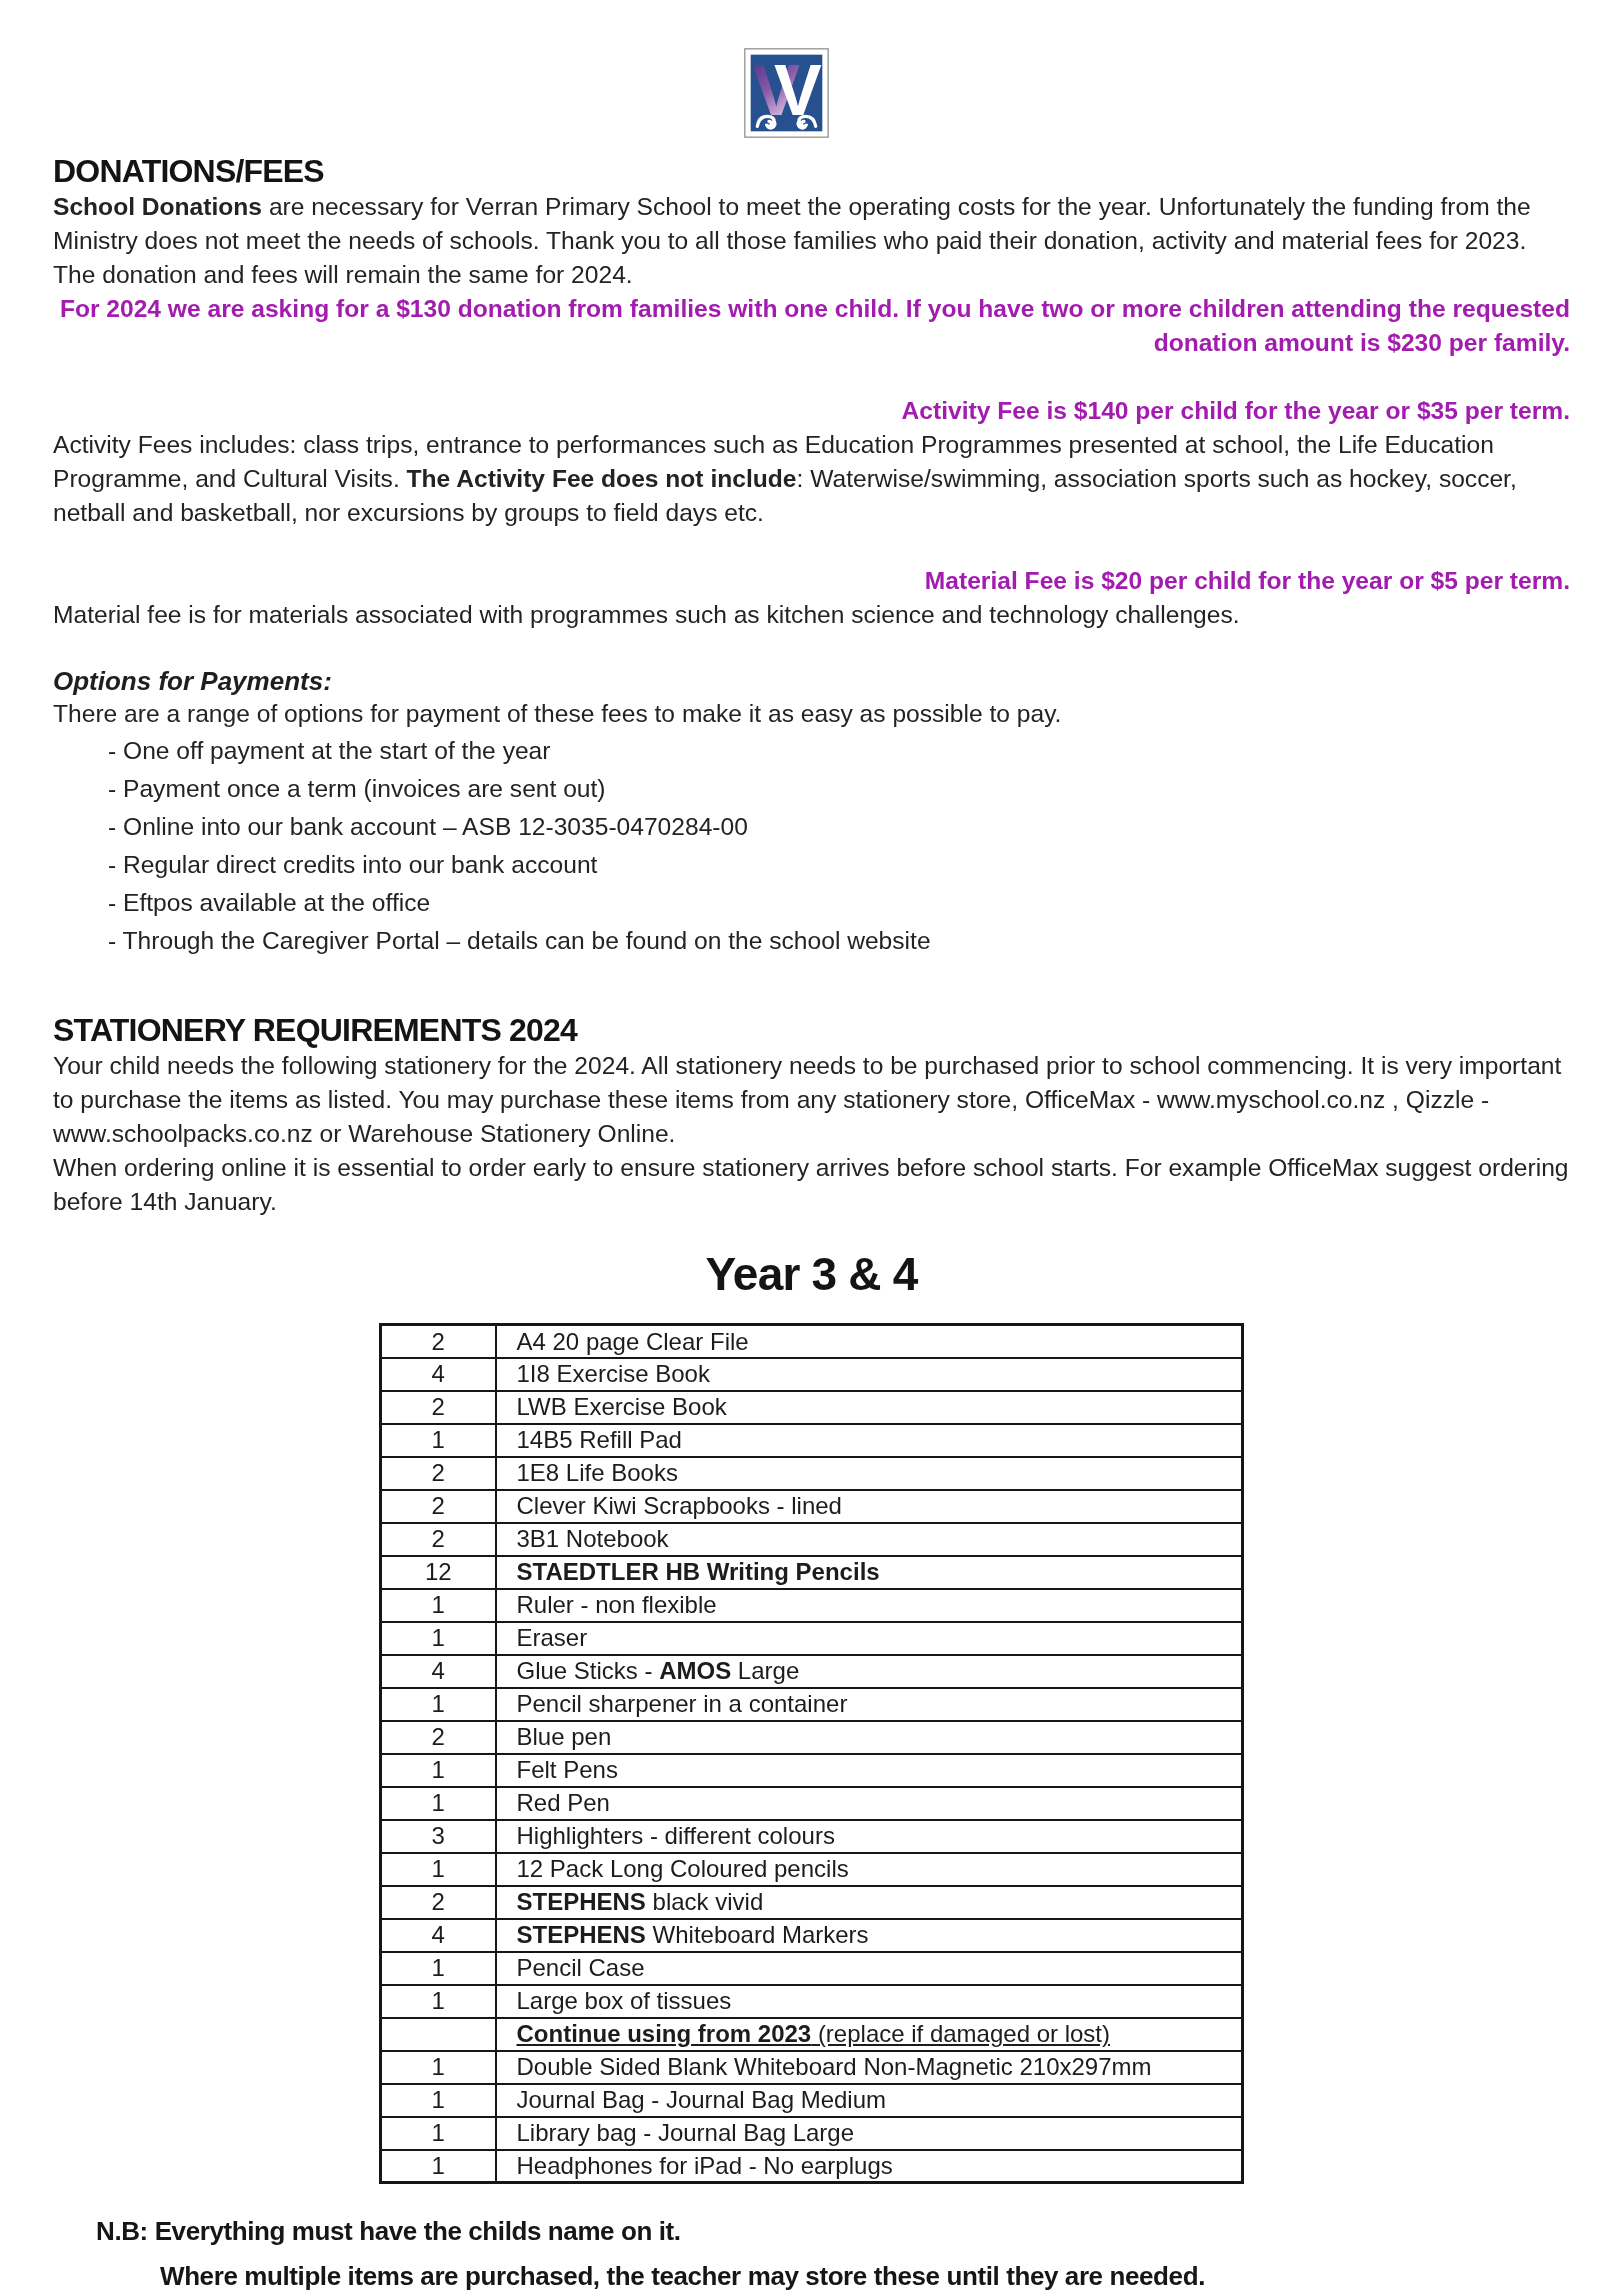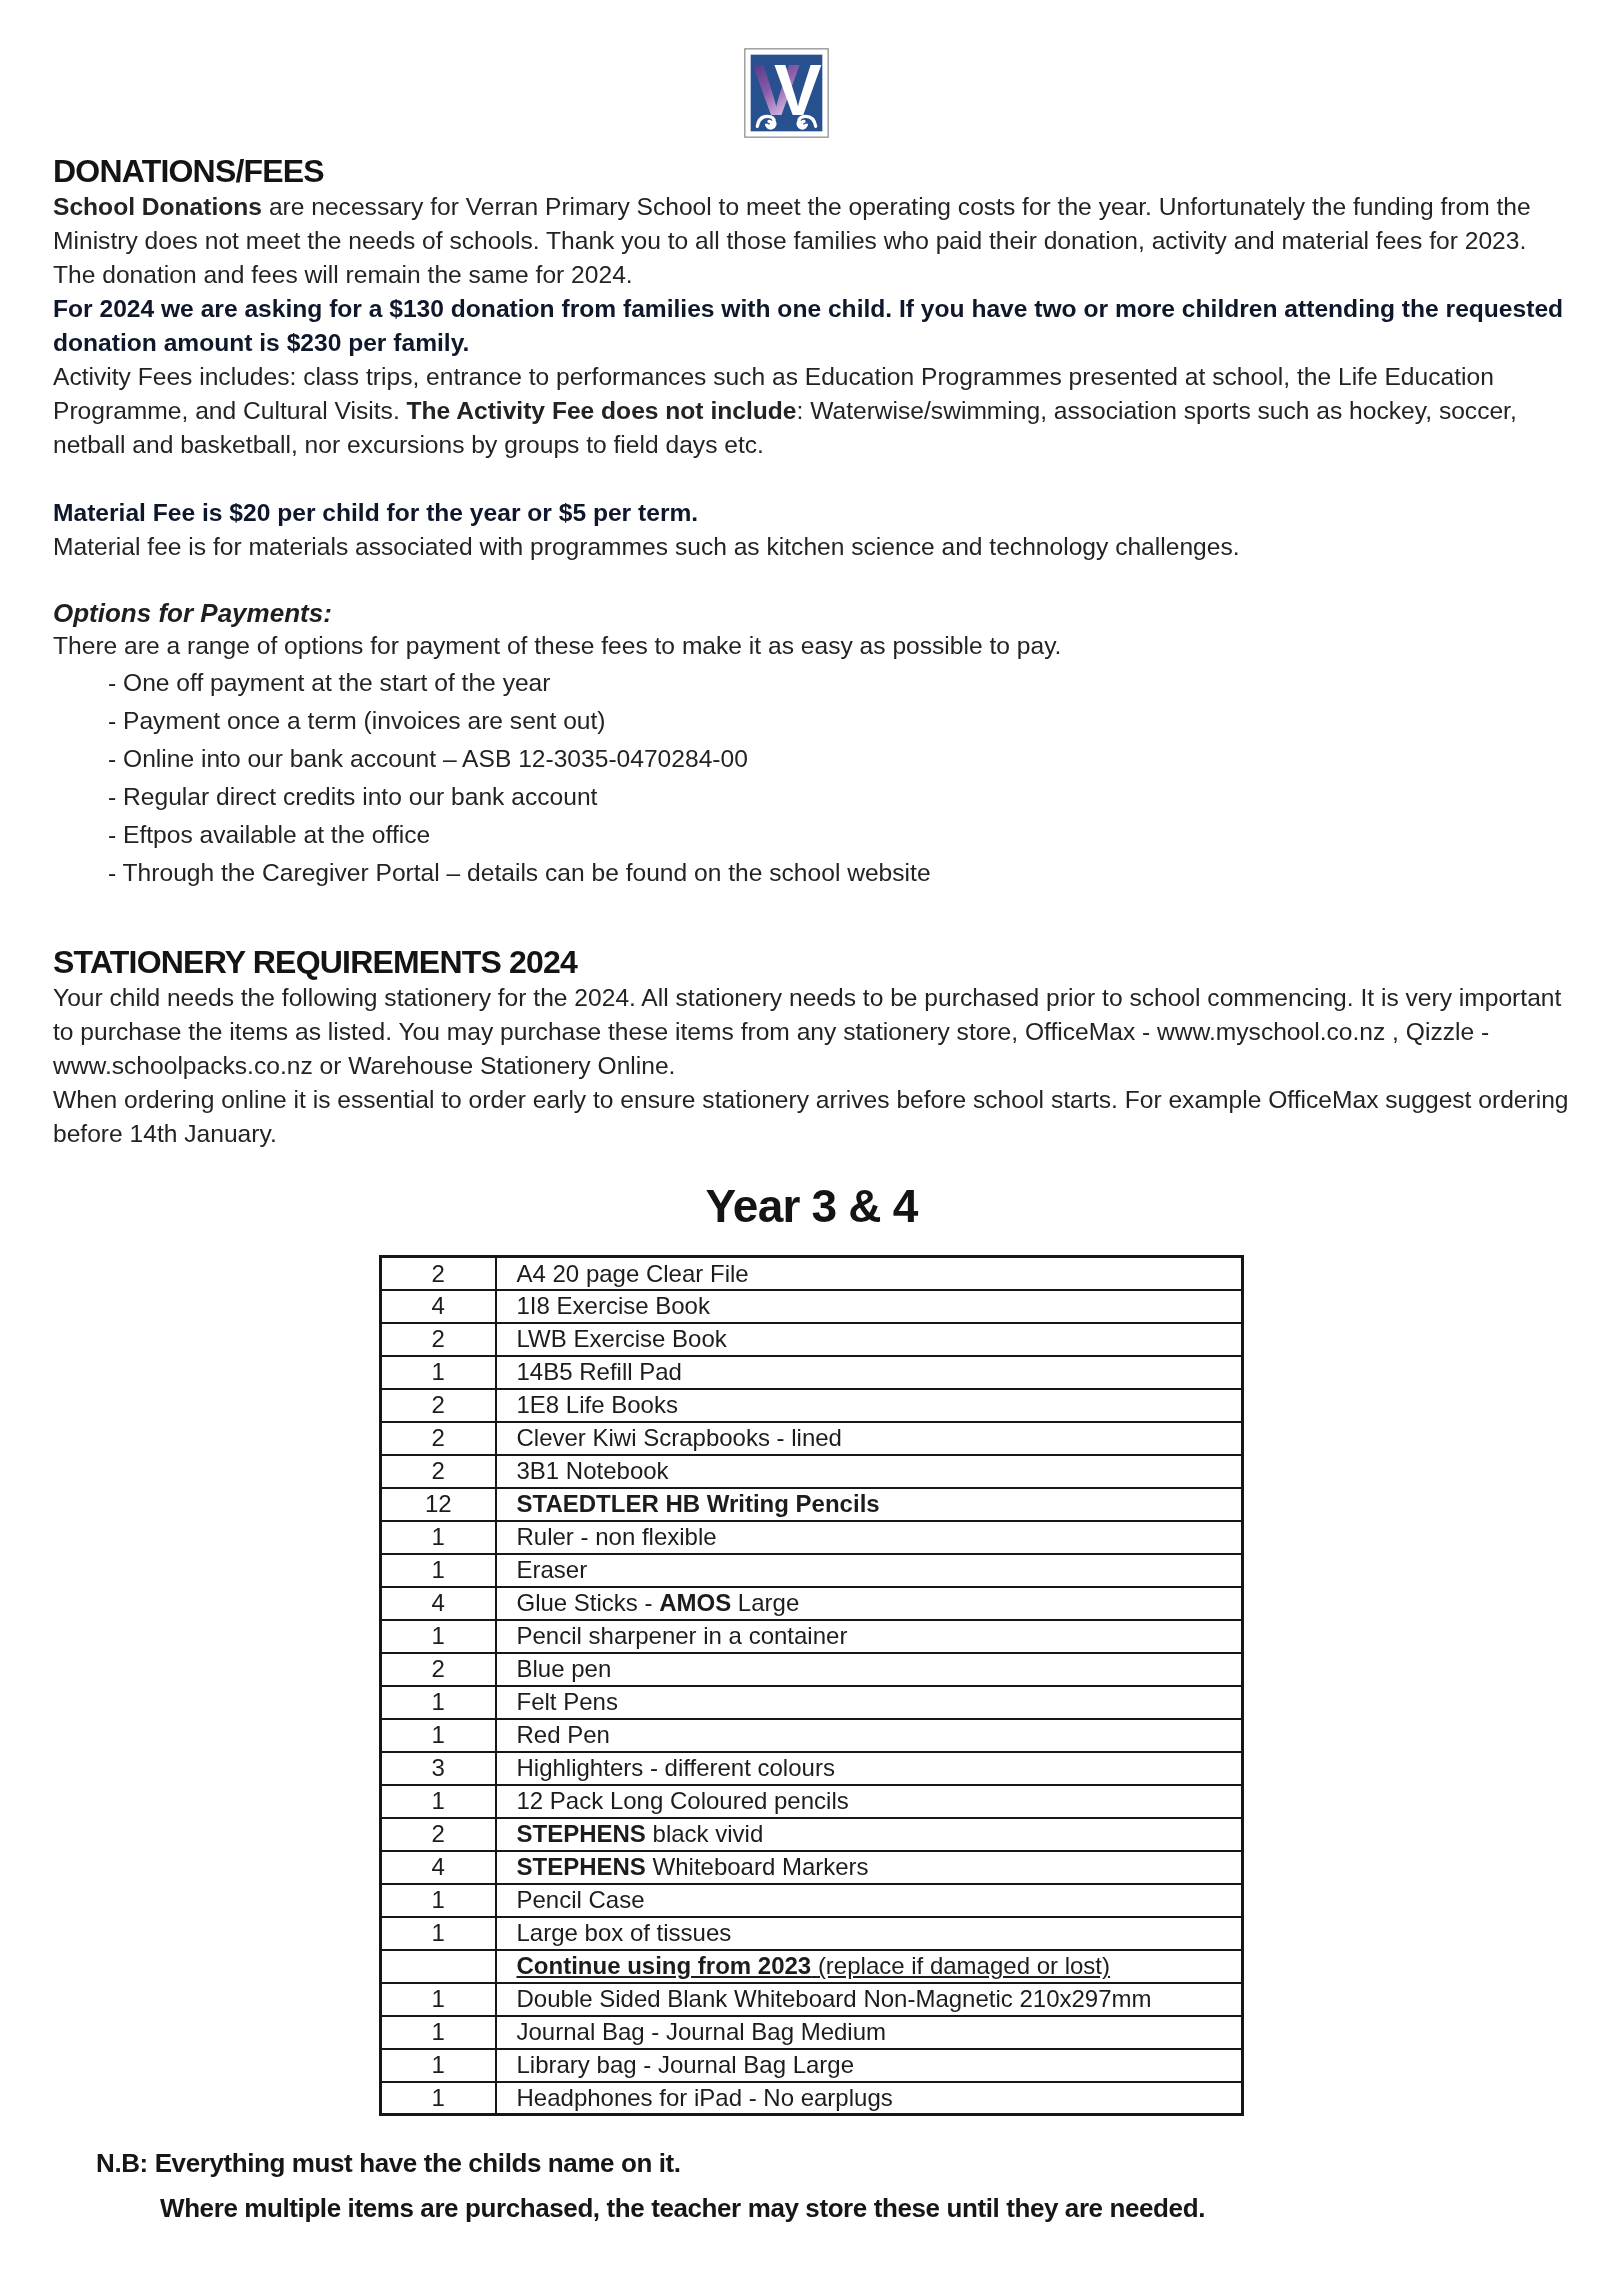--- a/index.html
+++ b/index.html
@@ -11,21 +11,21 @@
   .header { display:flex; justify-content:center; align-items:flex-start; margin-left:-50px; }
   .logo { flex:0 0 auto; margin-top:5px; }
   .titles { margin-left:6.7px; }
   .school-name { font-size:56px; font-weight:bold; letter-spacing:-1.7px; color:#141414; line-height:1.05;
                  transform:scaleY(1.04); transform-origin:left top; white-space:nowrap; }
   .doc-subtitle { font-size:28px; font-weight:bold; letter-spacing:-0.4px; color:#141414; margin-top:6.7px; white-space:nowrap; }
 
   
   .section-heading { font-size:32px; font-weight:bold; letter-spacing:-0.8px; color:#141414; margin-top:11.7px; }
   .body-text { font-size:24.6px; line-height:34px; color:#232323; max-width:1521px; }
-  .bold { font-weight:bold; color:#0f172a; }
+  .bold { font-weight:bold; color:#a21caf;text-align:right; }
   .para-gap { margin-top:34px; }
   .italic-heading { font-size:26px; font-weight:bold; font-style:italic; color:#1f1f1f; margin-top:34px; }
   .opt-list { margin-top:1.7px; }
   .opt { font-size:24.6px; line-height:38px; color:#232323; padding-left:55px; }
 
   
   .year-heading { text-align:center; font-size:46px; font-weight:bold; letter-spacing:-0.8px; color:#141414; margin-top:28px; }
   table.stationery { border-collapse:collapse; margin:22px auto 0 auto; width:865px; table-layout:fixed; }
   table.stationery td { border:2.5px solid #161616; height:33px; font-size:24px; color:#1c1c1c; vertical-align:middle; }
   td.qty { width:115px; text-align:center; }
@@ -61,20 +61,21 @@
         <path d="M16,94 q2,-12 12,-12 q8,0 8,6 a5,5 0 1,1 -9,3 a3,3 0 1,0 3,-3" fill="none" stroke="#ffffff" stroke-width="4" stroke-linecap="round"></path>
         <path d="M86,94 q-2,-12 -12,-12 q-8,0 -8,6 a5,5 0 1,0 9,3 a3,3 0 1,1 -3,-3" fill="none" stroke="#ffffff" stroke-width="4" stroke-linecap="round"></path>
       </svg>
     </div>
   </div>
 
   <div class="section-heading">DONATIONS/FEES</div>
   <div class="body-text"><span style="font-weight: bold;">School Donations</span><span> are necessary for Verran Primary School to meet the operating costs for the year.  Unfortunately the funding from the Ministry does not meet the needs of schools.  Thank you to all those families who paid their donation, activity and material fees for 2023. The donation and fees will remain the same for 2024.</span></div>
   <div class="body-text bold">For 2024 we are asking for a $130 donation from families with one child. If you have two or more children attending the requested donation amount is $230 per family.</div>
 
+  <div class="body-text bold para-gap">Activity Fee is $140 per child for the year or $35 per term.</div>
   <div class="body-text"><span>Activity Fees includes: class trips, entrance to performances such as Education Programmes presented at school, the Life Education Programme, and Cultural Visits.  </span><span style="font-weight: bold;">The Activity Fee does not include</span><span>: Waterwise/swimming, association sports such as hockey, soccer, netball and basketball, nor excursions by groups to field days etc.</span></div>
 
   <div class="body-text bold para-gap">Material Fee is $20 per child for the year or $5 per term.</div>
   <div class="body-text">Material fee is for materials associated with programmes such as kitchen science and technology challenges.</div>
 
   <div class="italic-heading">Options for Payments:</div>
   <div class="body-text">There are a range of options for payment of these fees to make it as easy as possible to pay.</div>
   <div class="opt-list">
       <div class="opt">- One off payment at the start of the year</div>
       <div class="opt">- Payment once a term (invoices are sent out)</div>

